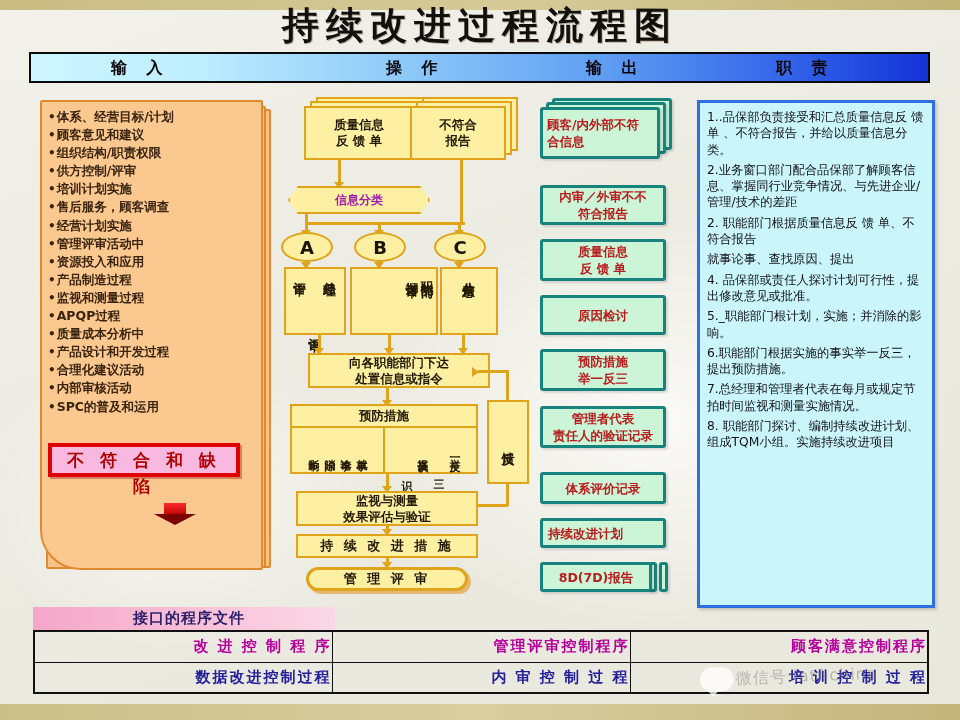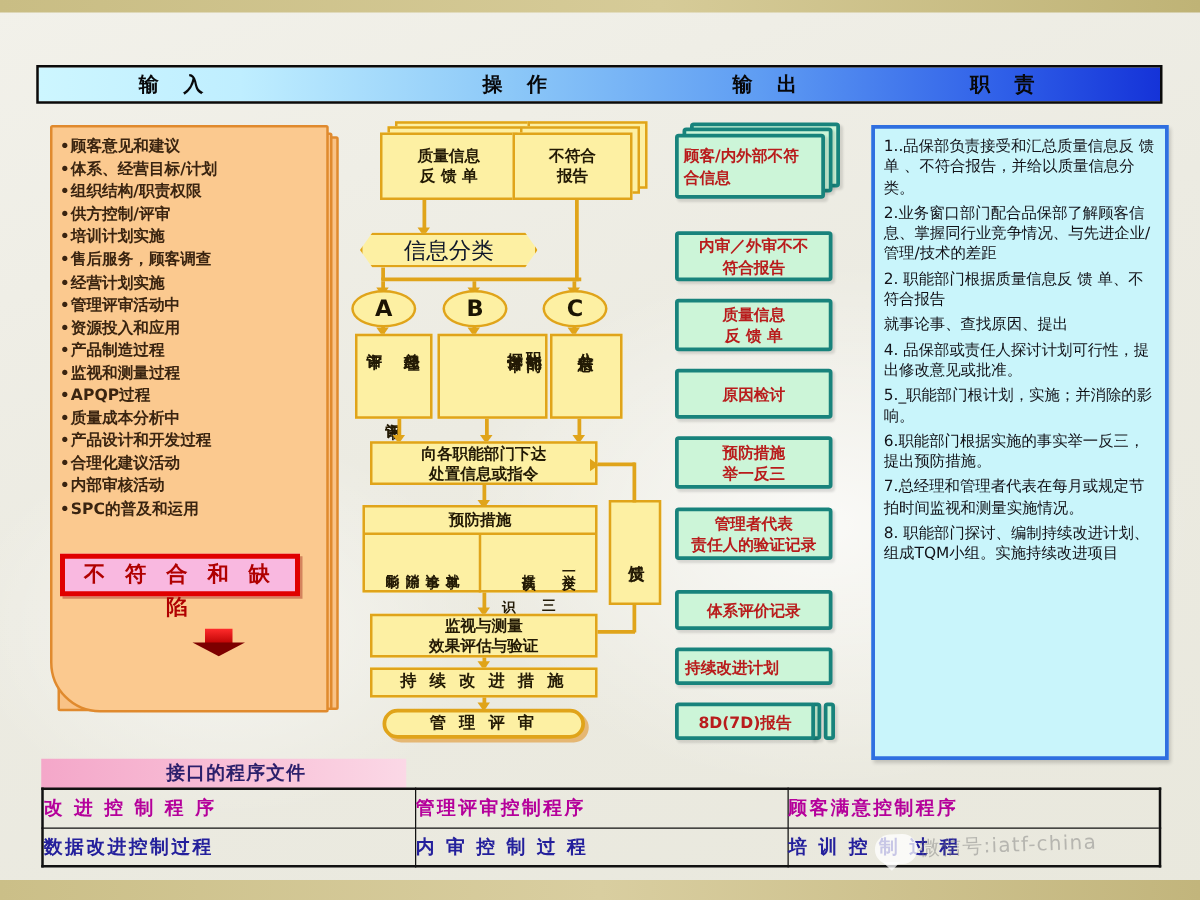--- a/index.html
+++ b/index.html
@@ -89,21 +89,21 @@
   .ln{position:absolute;background:#e0a41a;}
   .arw{position:absolute;width:0;height:0;border-left:5px solid transparent;
        border-right:5px solid transparent;border-top:7px solid #e0a41a;}
   .arwl{position:absolute;width:0;height:0;border-top:5px solid transparent;
        border-bottom:5px solid transparent;border-right:7px solid #e0a41a;}
 
   .hexbox{position:absolute;box-sizing:border-box;background:#fdf0a3;
      border:2px solid #e0a41a;
      clip-path:polygon(0% 50%,7% 0%,93% 0%,100% 50%,93% 100%,7% 100%);
      display:flex;align-items:center;justify-content:center;
-     font-size:18px;font-weight:normal;color:#0f172a;}
+     font-size:12px;font-weight:bold;color:#a21caf;}
   .ellipse{position:absolute;box-sizing:border-box;background:#fdf0a3;
      border:2px solid #e0a41a;border-radius:50%;
      display:flex;align-items:center;justify-content:center;
      font-size:18px;font-weight:bold;color:#1b1403;}
 
   .vbox{position:absolute;box-sizing:border-box;border:2px solid #e0a41a;
      background:#fdf0a3;display:flex;flex-direction:row-reverse;
      justify-content:center;gap:2px;padding:3px 2px;}
   .vcol{writing-mode:vertical-rl;text-orientation:upright;
      font-size:12.5px;font-weight:bold;color:#231a05;letter-spacing:1px;line-height:13px;}
@@ -116,27 +116,27 @@
   .resp{
     position:absolute;left:697px;top:100px;width:238px;height:508px;
     border:3px solid #2f6fe0;background:#c9f5fb;box-sizing:border-box;
     box-shadow:2px 2px 3px rgba(0,0,0,.18);
     padding:6px 7px;
   }
   .resp p{margin:0 0 4px 0;font-size:12.3px;line-height:16.3px;color:#121218;}
 
   
   .ifbanner{position:absolute;left:33px;top:607px;width:292px;height:24px;
-     background:linear-gradient(90deg,#f4a7c9,#f9c3d9 60%,#fbd8e6);}
+     background:linear-gradient(90deg,#f4a7c9,#f9c3d9 60%,#fbd8e6);padding-left:10px;}
   .ifbanner span{position:absolute;left:100px;top:2px;font-size:15px;font-weight:bold;
      color:#2b1f6b;letter-spacing:1px;}
   table.docs{position:absolute;left:33px;top:630px;width:896px;height:64px;
      border-collapse:collapse;}
   table.docs td{border:1px solid #111;font-size:15px;font-weight:bold;
-     color:#24209c;text-align:left;letter-spacing:2px;width:33.33%;height:21px;
+     color:#24209c;text-align:right;letter-spacing:2px;width:33.33%;height:21px;
      padding:0;}
   table.docs tr:nth-child(1) td{color:#b5009b;}
   table.docs{border:2px solid #111;}
 
   
   .wm{position:absolute;left:700px;top:660px;width:230px;height:40px;
       color:rgba(120,120,120,.45);font-size:16px;letter-spacing:1px;
       transform:rotate(-2deg);pointer-events:none;}
   .wm .bubble{position:absolute;left:0;top:4px;width:34px;height:24px;
       background:rgba(255,255,255,.75);border-radius:12px;}
@@ -145,36 +145,37 @@
       border-top:7px solid rgba(255,255,255,.75);}
   .wm .txt{position:absolute;left:36px;top:6px;white-space:nowrap;}
 </style>
 </head>
 <body>
 
 <div class="slide">
   <div class="topbar"></div>
   <div class="botbar"></div>
 
+  <div class="title">持续改进过程流程图</div>
 
   <div class="band">
     <span class="bh0">输 入</span>
     <span class="bh1">操 作</span>
     <span class="bh2">输 出</span>
     <span class="bh3">职 责</span>
   </div>
 
   <div class="stackwrap">
     <div class="sheet sh3"></div>
     <div class="sheet sh2"></div>
     <div class="sheet sh1"></div>
     <div class="sheet sh0"></div>
     <ul class="bullets">
+      <li>体系、经营目标/计划</li>
       <li>顾客意见和建议</li>
-      <li>体系、经营目标/计划</li>
       <li>组织结构/职责权限</li>
       <li>供方控制/评审</li>
       <li>培训计划实施</li>
       <li>售后服务，顾客调查</li>
       <li>经营计划实施</li>
       <li>管理评审活动中</li>
       <li>资源投入和应用</li>
       <li>产品制造过程</li>
       <li>监视和测量过程</li>
       <li>APQP过程</li>
@@ -243,21 +244,21 @@
     <span class="vcol">公共信息</span>
   </div>
 
   <div class="ln" style="left:318px;top:335px;width:3px;height:16px;"></div>
   <div class="arw" style="left:314px;top:348px;"></div>
   <div class="ln" style="left:388px;top:335px;width:3px;height:16px;"></div>
   <div class="arw" style="left:384px;top:348px;"></div>
   <div class="ln" style="left:462px;top:335px;width:3px;height:16px;"></div>
   <div class="arw" style="left:458px;top:348px;"></div>
 
-  <div class="fb" style="left:296px;top:353px;width:182px;height:35px;white-space:pre-line;">向各职能部门下达
+  <div class="fb" style="left:308px;top:353px;width:182px;height:35px;white-space:pre-line;">向各职能部门下达
 处置信息或指令</div>
   <div class="ln" style="left:386px;top:388px;width:3px;height:16px;"></div>
   <div class="arw" style="left:382px;top:400px;"></div>
 
   <div class="fb" style="left:290px;top:404px;width:188px;height:70px;display:block;padding:0;">
     <div style="height:20px;line-height:20px;border-bottom:2px solid #e0a41a;">预防措施</div>
     <div style="display:flex;height:46px;">
       <div style="flex:1;border-right:2px solid #e0a41a;display:flex;flex-direction:row-reverse;justify-content:center;gap:3px;padding:2px 1px;">
         <span class="vcol" style="font-size:11px;">就事</span>
         <span class="vcol" style="font-size:11px;">论事</span>

